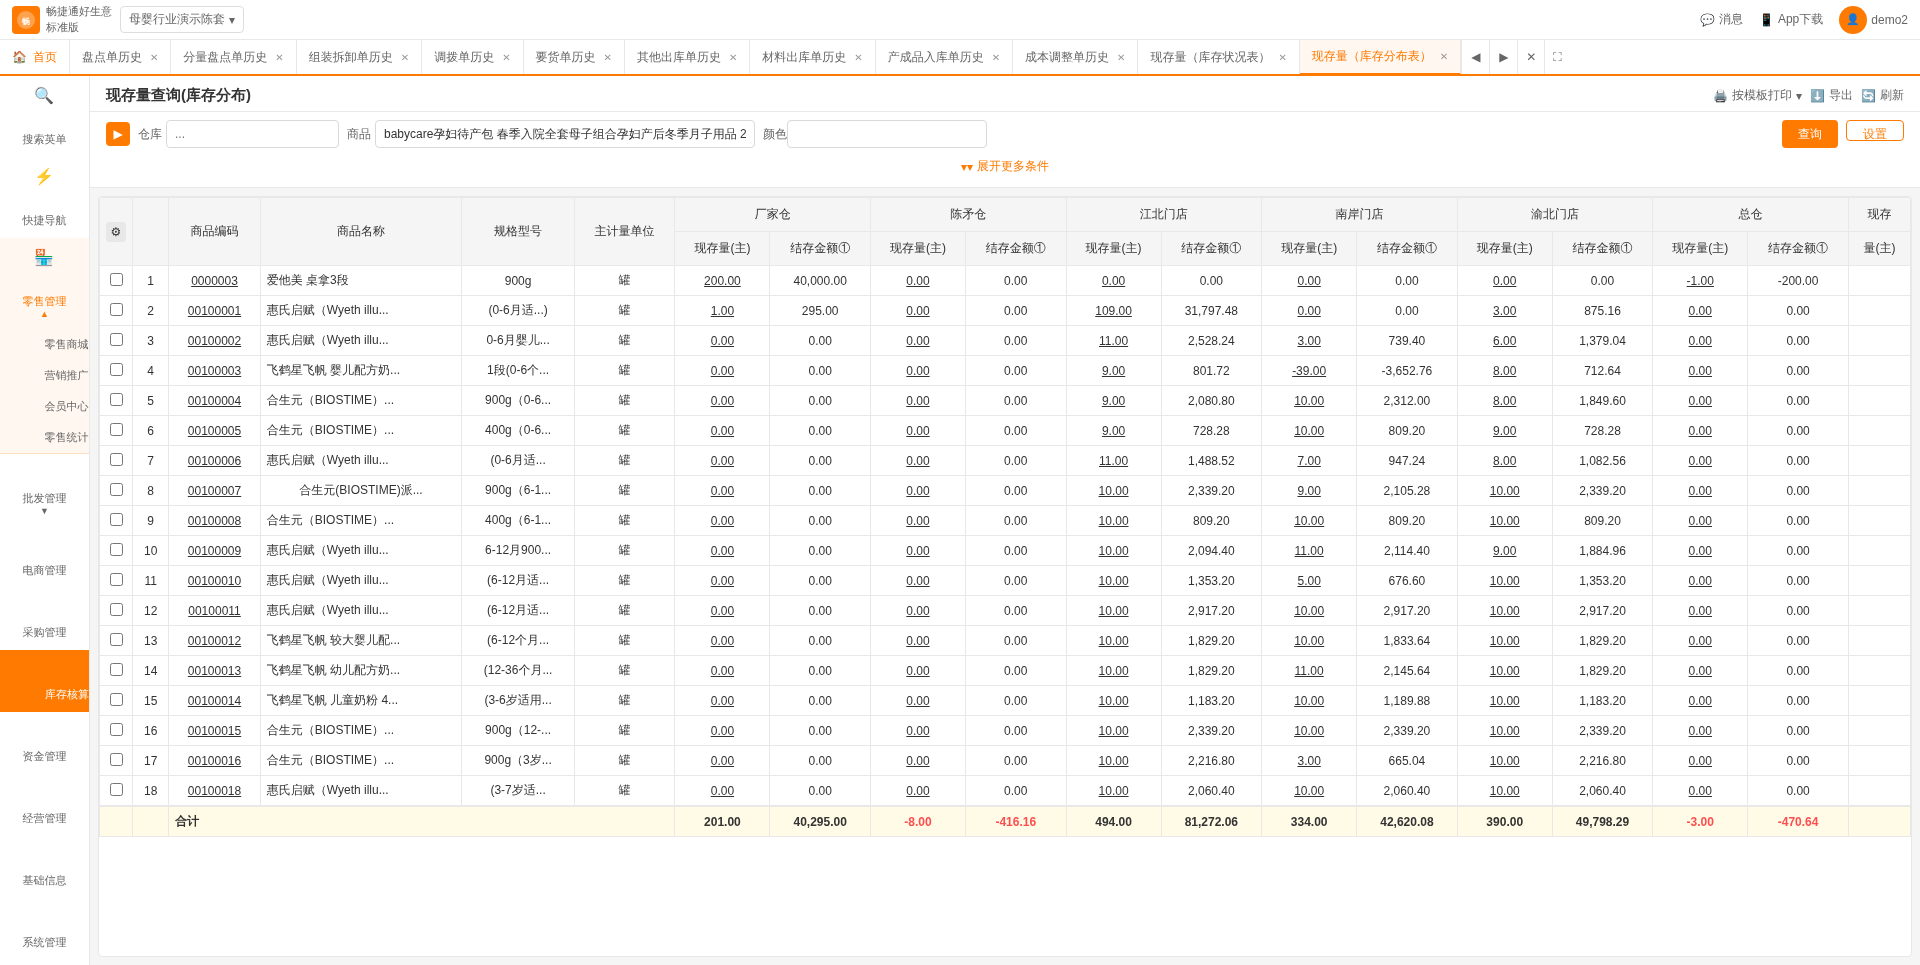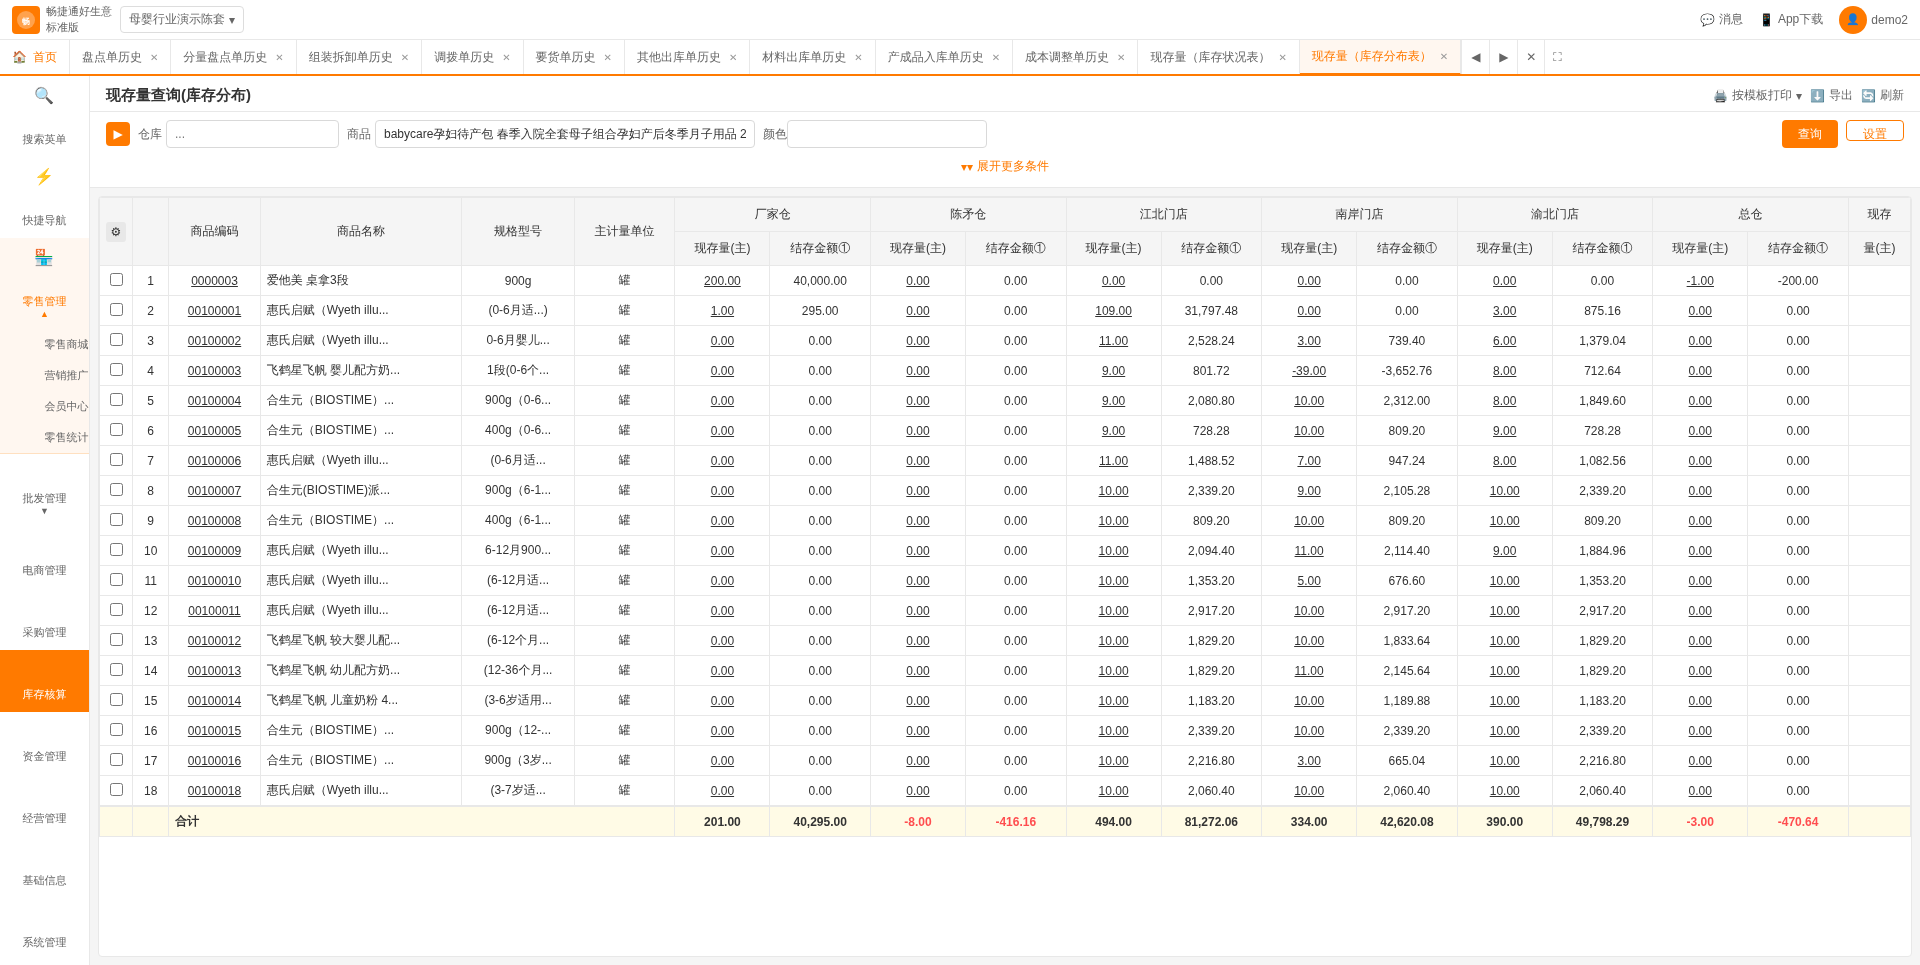--- a/index.html
+++ b/index.html
@@ -24,21 +24,21 @@
     .tab-nav-btn { width: 28px; height: 36px; display: flex; align-items: center; justify-content: center; cursor: pointer; color: #666; border-left: 1px solid #e8e8e8; flex-shrink: 0; }
     .tab-close-all { padding: 0 8px; height: 36px; display: flex; align-items: center; justify-content: center; cursor: pointer; color: #666; border-left: 1px solid #e8e8e8; flex-shrink: 0; }
     .tab-expand { padding: 0 8px; height: 36px; display: flex; align-items: center; justify-content: center; cursor: pointer; color: #666; border-left: 1px solid #e8e8e8; flex-shrink: 0; }
 
     
     .main-layout { display: flex; height: calc(965px - 76px); }
 
     
     .sidebar { width: 90px; background: #fff; border-right: 1px solid #e8e8e8; display: flex; flex-direction: column; overflow-y: auto; flex-shrink: 0; }
     .sidebar-item { padding: 10px 0; text-align: center; cursor: pointer; color: #666; font-size: 11px; }
-    .sidebar-item.active { color: #fff; background: #ff7a00; }
+    .sidebar-item.active { color: #fff; background: #ff7a00; text-align: right; }
     .sidebar-item .s-icon { font-size: 16px; margin-bottom: 3px; }
     .sidebar-item .s-label { font-size: 11px; margin-top: 27px; }
     .sidebar-sub-item { padding: 8px 0; text-align: center; cursor: pointer; color: #666; font-size: 11px; }
 
     
     .content-area { flex: 1; overflow: hidden; display: flex; flex-direction: column; }
 
     
     .page-header { padding: 10px 16px 6px; background: #fff; border-bottom: 1px solid #e8e8e8; display: flex; justify-content: space-between; align-items: center; }
     .page-title { font-size: 15px; font-weight: bold; color: #333; }
@@ -459,21 +459,21 @@
     <td class="td-link">8.00</td>
     <td>1,082.56</td>
     <td class="td-link">0.00</td>
     <td class="">0.00</td>
     <td></td>
   </tr>
             <tr>
     <td><input type="checkbox" style=""></td>
     <td class="row-seq">8</td>
     <td class="td-link">00100007</td>
-    <td style="text-align:left;max-width:160px;overflow:hidden;text-overflow:ellipsis;">合生元(BIOSTIME)派...</td>
+    <td style="text-align:center;max-width:160px;overflow:hidden;text-overflow:ellipsis;">合生元(BIOSTIME)派...</td>
     <td>900g（6-1...</td>
     <td>罐</td>
     <td class="td-link">0.00</td>
     <td>0.00</td>
     <td class="td-link">0.00</td>
     <td class="">0.00</td>
     <td class="td-link">10.00</td>
     <td>2,339.20</td>
     <td class="td-link">9.00</td>
     <td class="">2,105.28</td>

